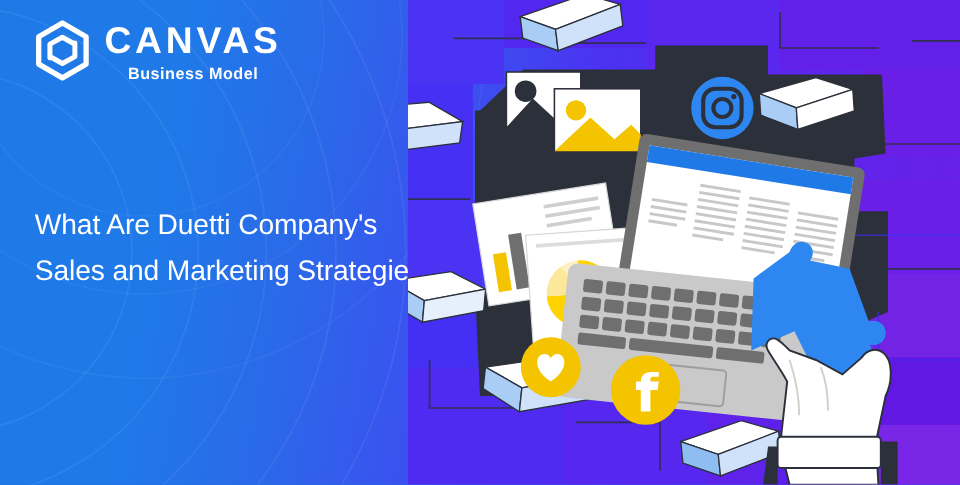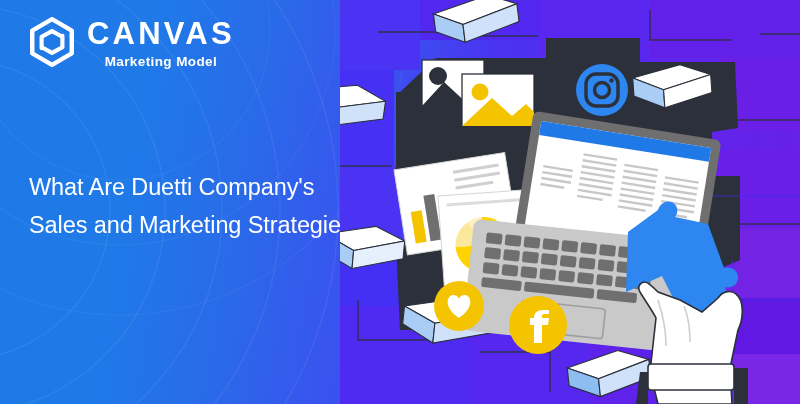--- a/index.html
+++ b/index.html
@@ -79,21 +79,21 @@
       <g fill="none" stroke="#ffffff" stroke-width="8.5" stroke-linejoin="round">
         <path d="M50 6 L88 28 L88 72 L50 94 L12 72 L12 28 Z"></path>
       </g>
       <g fill="none" stroke="#ffffff" stroke-width="8" stroke-linecap="round" stroke-linejoin="round">
         <path d="M30 62 L30 40 L50 29 L68 39"></path>
         <path d="M70 38 L70 60 L50 71 L32 61"></path>
       </g>
     </svg>
     <div class="brand-words">
       <div class="brand-title">CANVAS</div>
-      <div class="brand-sub">Marketing Model</div>
+      <div class="brand-sub">Business Model</div>
     </div>
   </div>
 
   <h1 class="headline">What Are Duetti Company's Sales and Marketing Strategies?</h1>
 
   <div class="illustration">
     <svg viewBox="0 0 460 404" preserveAspectRatio="none">
 
       <g>
         <rect x="0" y="0" width="80" height="70" fill="#4a33f2"></rect>

